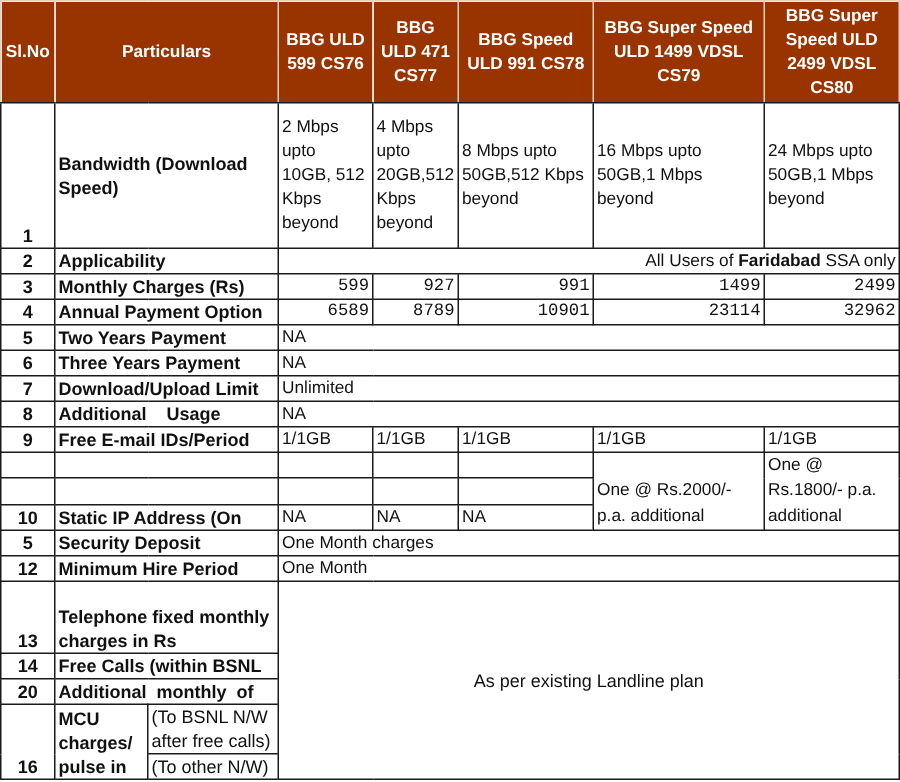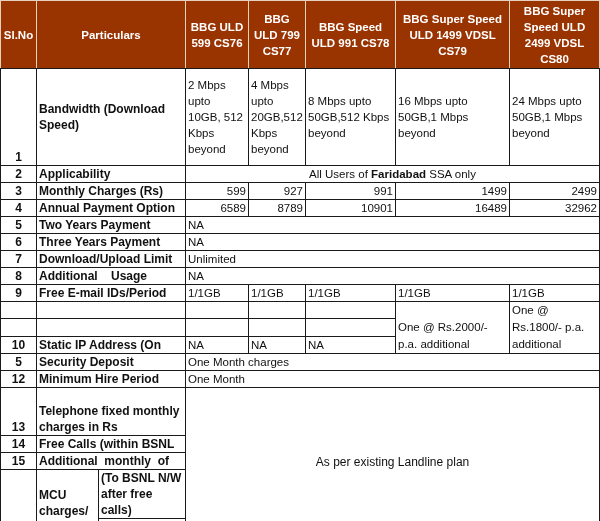--- a/index.html
+++ b/index.html
@@ -28,23 +28,23 @@
     white-space: normal;
     line-height: 16px;
     border-color: #e6d0c0;
     border-bottom-color: #1a1a1a;
   }
   .sl { text-align: center; font-weight: bold; font-size: 12px; }
   .sl.bottom { vertical-align: bottom; }
   .part { font-weight: bold; font-size: 12px; }
   .part.bottom { vertical-align: bottom; margin-left: 28px; }
   .wrap { white-space: normal !important; }
-  .num { text-align: right; }
-  .center { text-align: center; }
-  .sub { font-weight: bold; font-size: 12px; white-space: normal !important; }
+  .num { text-align: right; font-family: Liberation Mono, monospace; }
+  .center { text-align: right; }
+  .sub { font-weight: normal; font-size: 12px; white-space: normal !important; }
   .landline { text-align: center; font-size: 12px; }
 </style>
 </head>
 <body>
 
 <table class="tariff">
   <colgroup>
     <col style="width:36px">
     <col style="width:62px">
     <col style="width:87px">
@@ -52,21 +52,21 @@
     <col style="width:57px">
     <col style="width:90px">
     <col style="width:114px">
     <col style="width:90px">
   </colgroup>
   <tbody>
       <tr style="height:68px">
     <th>Sl.No</th>
     <th colspan="2">Particulars</th>
     <th>BBG ULD 599 CS76</th>
-    <th>BBG ULD 799 CS77</th>
+    <th>BBG ULD 471 CS77</th>
     <th>BBG Speed ULD 991 CS78</th>
     <th>BBG Super Speed ULD 1499 VDSL CS79</th>
     <th>BBG Super Speed ULD 2499 VDSL CS80</th>
   </tr>
 
   <tr style="height:97px">
     <td class="sl bottom">1</td>
     <td colspan="2" class="part wrap">Bandwidth (Download Speed)</td>
     <td class="wrap">2 Mbps upto 10GB, 512 Kbps beyond</td>
     <td class="wrap">4 Mbps upto 20GB,512 Kbps beyond</td>
@@ -90,21 +90,21 @@
     <td class="num">1499</td>
     <td class="num">2499</td>
   </tr>
 
   <tr style="height:17px">
     <td class="sl">4</td>
     <td colspan="2" class="part">Annual Payment Option</td>
     <td class="num">6589</td>
     <td class="num">8789</td>
     <td class="num">10901</td>
-    <td class="num">16489</td>
+    <td class="num">23114</td>
     <td class="num">32962</td>
   </tr>
 
   <tr style="height:17px">
     <td class="sl">5</td>
     <td colspan="2" class="part">Two Years Payment</td>
     <td colspan="5">NA</td>
   </tr>
 
   <tr style="height:16px">
@@ -178,21 +178,21 @@
     <td colspan="2" class="part bottom wrap">Telephone fixed monthly charges in Rs</td>
     <td colspan="5" rowspan="5" class="landline">As per existing Landline plan</td>
   </tr>
 
   <tr style="height:17px">
     <td class="sl">14</td>
     <td colspan="2" class="part">Free Calls (within BSNL</td>
   </tr>
 
   <tr style="height:17px">
-    <td class="sl">15</td>
+    <td class="sl">20</td>
     <td colspan="2" class="part" style="white-space:pre">Additional  monthly  of</td>
   </tr>
 
   <tr style="height:32px">
     <td rowspan="2" class="sl bottom">16</td>
     <td rowspan="2" class="part wrap" style="vertical-align:bottom">MCU charges/ pulse in</td>
     <td class="sub">(To BSNL N/W after free calls)</td>
   </tr>
 
   <tr style="height:17px">

